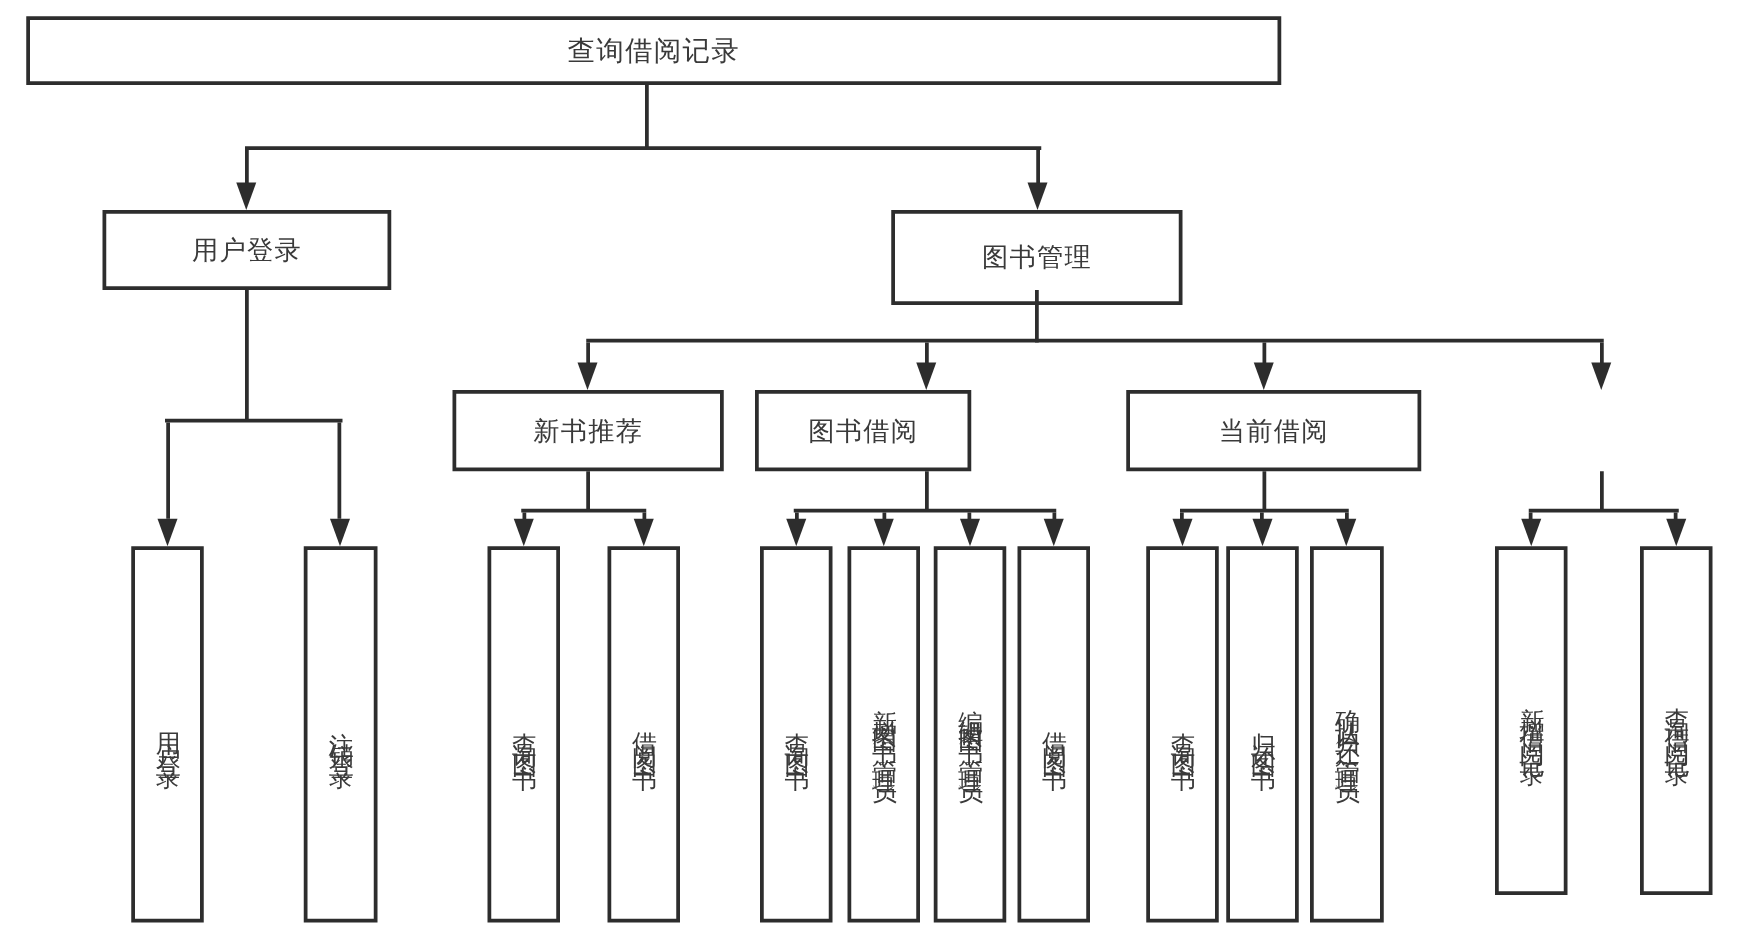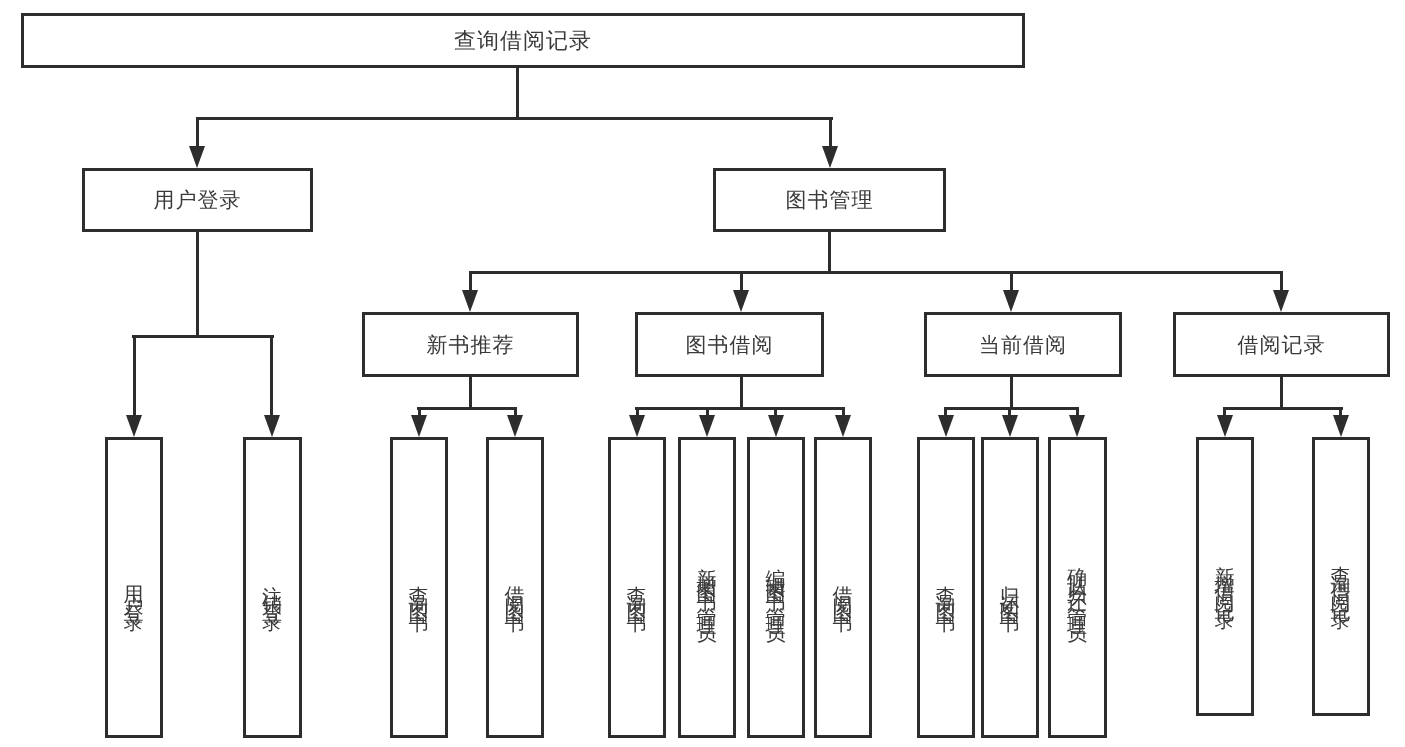--- a/index.html
+++ b/index.html
@@ -63,44 +63,43 @@
   <div class="box hbox" style="left:21px;top:13px;width:1004px;height:55px;font-size:22px">查询借阅记录</div>
 
   <div class="line" style="left:516px;top:68px;width:3px;height:50px"></div>
   <div class="line" style="left:196px;top:117px;width:637px;height:3px"></div>
   <div class="line" style="left:196px;top:120px;width:3px;height:27px"></div>
   <div class="arrow" style="left:189px;top:146px"></div>
   <div class="line" style="left:829px;top:120px;width:3px;height:27px"></div>
   <div class="arrow" style="left:822px;top:146px"></div>
 
   <div class="box hbox" style="left:82px;top:168px;width:231px;height:64px">用户登录</div>
-  <div class="box hbox" style="left:713px;top:168px;width:233px;height:64px">图书管理</div>
+  <div class="box hbox" style="left:713px;top:168px;width:233px;height:76px">图书管理</div>
 
   <div class="line" style="left:196px;top:232px;width:3px;height:104px"></div>
   <div class="line" style="left:132px;top:335px;width:142px;height:3px"></div>
   <div class="line" style="left:133px;top:338px;width:3px;height:77px"></div>
   <div class="arrow" style="left:126px;top:415px"></div>
   <div class="line" style="left:270px;top:338px;width:3px;height:77px"></div>
   <div class="arrow" style="left:264px;top:415px"></div>
 
   <div class="line" style="left:828px;top:232px;width:3px;height:42px"></div>
   <div class="line" style="left:469px;top:271px;width:814px;height:3px"></div>
   <div class="line" style="left:469px;top:274px;width:3px;height:17px"></div>
   <div class="arrow" style="left:462px;top:290px"></div>
   <div class="line" style="left:740px;top:274px;width:3px;height:17px"></div>
   <div class="arrow" style="left:733px;top:290px"></div>
   <div class="line" style="left:1010px;top:274px;width:3px;height:17px"></div>
   <div class="arrow" style="left:1003px;top:290px"></div>
   <div class="line" style="left:1280px;top:274px;width:3px;height:17px"></div>
   <div class="arrow" style="left:1273px;top:290px"></div>
 
   <div class="box hbox" style="left:362px;top:312px;width:217px;height:65px">新书推荐</div>
-  <div class="box hbox" style="left:635px;top:312px;width:189px;height:65px">图书借阅</div>
-  <div class="box hbox" style="left:924px;top:312px;width:198px;height:65px">当前借阅</div>
-  <div class="box hbox" style="left:1173px;top:312px;width:217px;height:65px">借阅记录</div>
+  <div class="box hbox" style="left:604px;top:312px;width:173px;height:65px">图书借阅</div>
+  <div class="box hbox" style="left:901px;top:312px;width:236px;height:65px">当前借阅</div>
 
   <div class="line" style="left:469px;top:377px;width:3px;height:31px"></div>
   <div class="line" style="left:417px;top:407px;width:100px;height:3px"></div>
   <div class="line" style="left:418px;top:410px;width:3px;height:7px"></div>
   <div class="arrow" style="left:411px;top:415px"></div>
   <div class="line" style="left:514px;top:410px;width:3px;height:7px"></div>
   <div class="arrow" style="left:507px;top:415px"></div>
 
   <div class="line" style="left:740px;top:377px;width:3px;height:31px"></div>
   <div class="line" style="left:635px;top:407px;width:210px;height:3px"></div>

